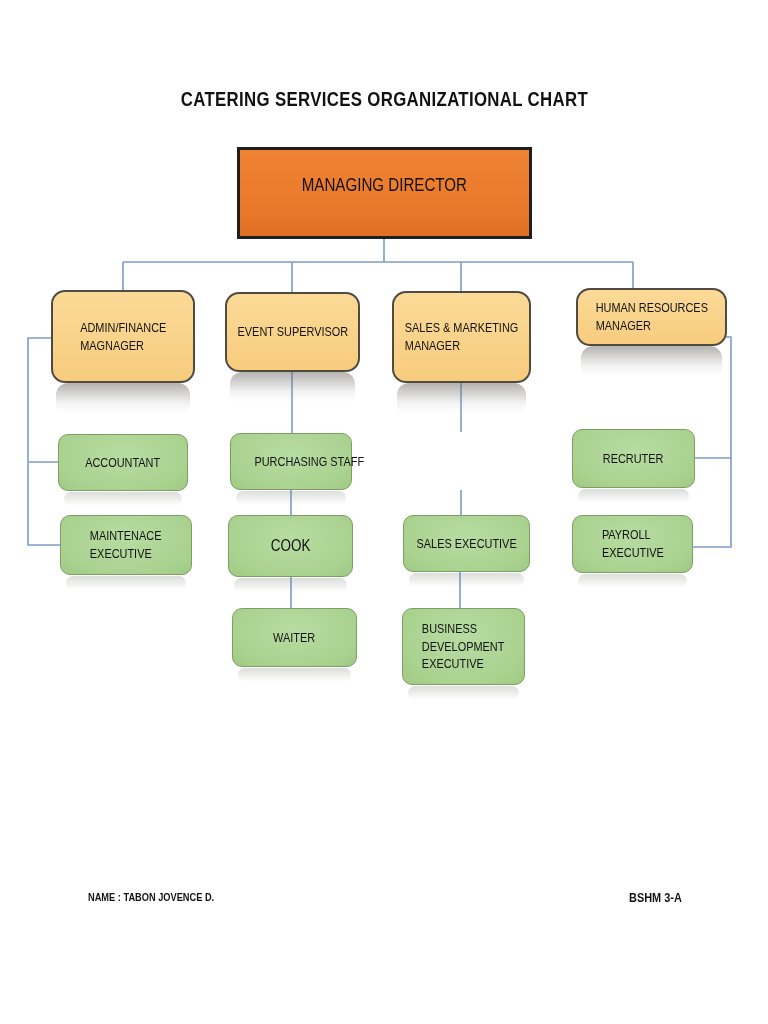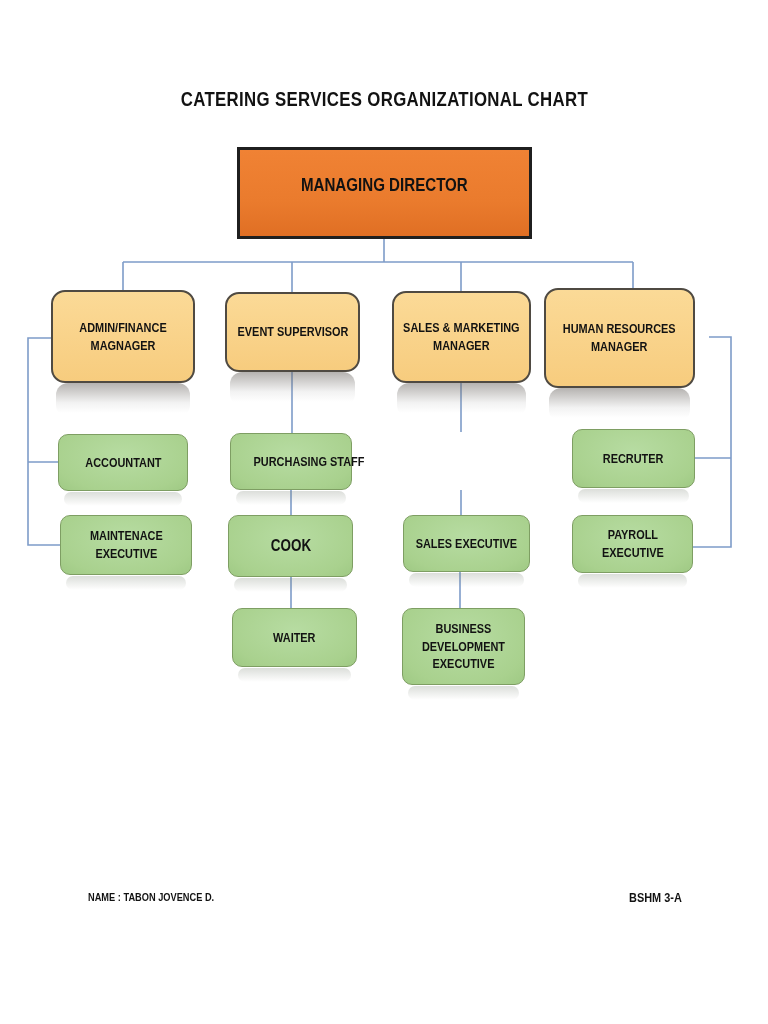--- a/index.html
+++ b/index.html
@@ -8,21 +8,21 @@
     font-family:"Liberation Sans", sans-serif; overflow:hidden;
     color:var(--text,#121212);
   }
   .cond { display:inline-block; transform:scaleX(0.84); transform-origin:center; white-space:pre; }
   .title {
     position:absolute; left:0; right:0; top:88px; text-align:center;
     font-size:20px; font-weight:bold; letter-spacing:0.4px;
   }
   .box {
     position:absolute; display:flex; align-items:center; justify-content:center;
-    text-align:center; font-weight:bold; box-sizing:border-box;
+    text-align:left; font-weight:normal; box-sizing:border-box;
   }
   .box .lbl { line-height:1.35; }
   .director {
     background:linear-gradient(#F08234, var(--director_fill,#EA7B2D) 60%, #E06F24);
     border:3px solid #1f1f1f; font-size:18px; padding-bottom:16px;
   }
   .manager {
     background:linear-gradient(var(--manager_fill_top,#FBDA97), var(--manager_fill_bottom,#F7CC7E));
     border:2px solid #4f4a42; border-radius:14px; font-size:13px;
   }
@@ -70,21 +70,21 @@
     <span class="lbl cond">ADMIN/FINANCE
 MAGNAGER</span>
   </div>
   <div class="box manager" style="left:225px; top:292px; width:135px; height:80px;">
     <span class="lbl cond">EVENT SUPERVISOR</span>
   </div>
   <div class="box manager" style="left:392px; top:291px; width:139px; height:92px;">
     <span class="lbl cond">SALES &amp; MARKETING
 MANAGER</span>
   </div>
-  <div class="box manager" style="left:544px; top:288px; width:151px; height:100px;">
+  <div class="box manager" style="left:576px; top:288px; width:151px; height:58px;">
     <span class="lbl cond">HUMAN RESOURCES
 MANAGER</span>
   </div>
 
   <div class="box staff" style="left:58px; top:434px; width:130px; height:57px;">
     <span class="lbl cond">ACCOUNTANT</span>
   </div>
   <div class="box staff" style="left:60px; top:515px; width:132px; height:60px;">
     <span class="lbl cond">MAINTENACE
 EXECUTIVE</span>

